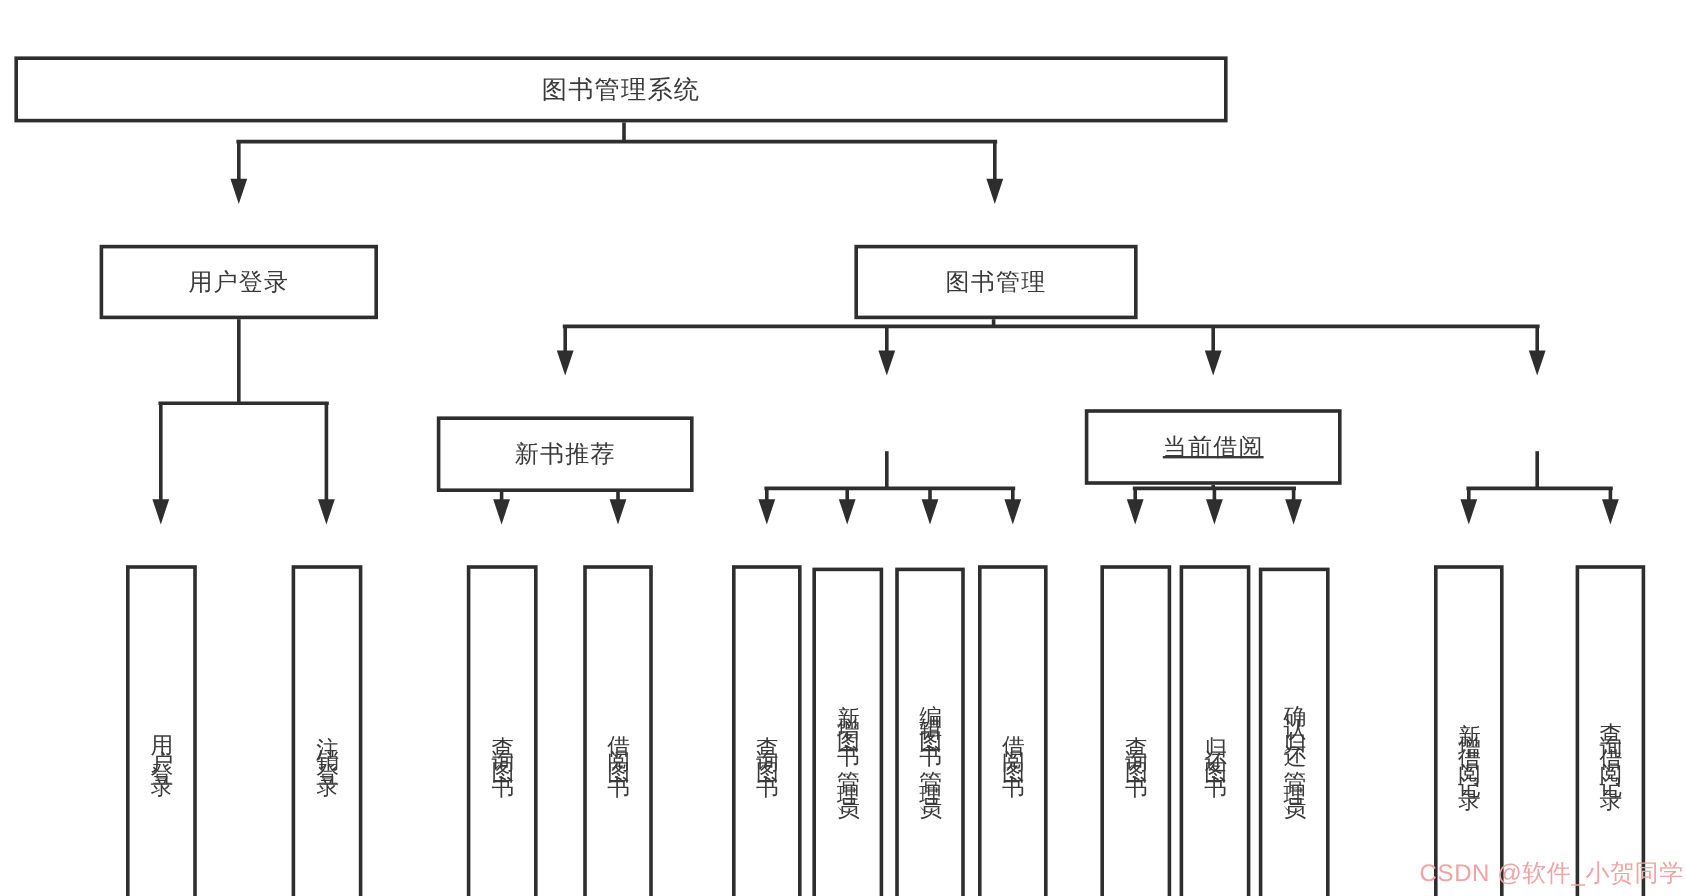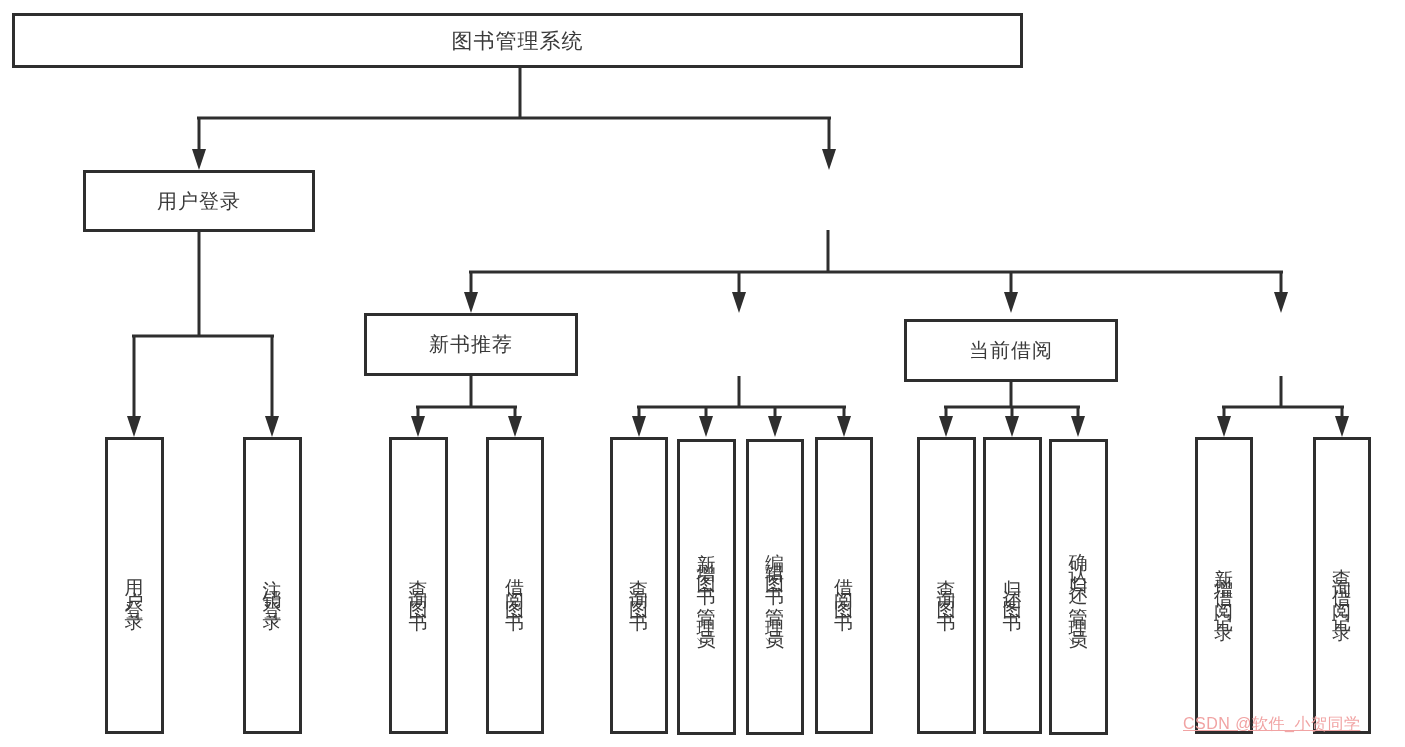--- a/index.html
+++ b/index.html
@@ -25,44 +25,44 @@
   }
   .hbox, .vbox {
     position: absolute;
     box-sizing: border-box;
     border: 3px solid var(--line);
     background: #fff;
     display: flex;
     align-items: center;
     justify-content: center;
     color: var(--text);
+    margin-top: 34px;
   }
   .hbox {
     font-size: 20px;
     letter-spacing: 1px;
     white-space: nowrap;
   }
   .hbox.root { font-size: 21px; }
   .vbox {
     writing-mode: vertical-rl;
     text-orientation: mixed;
     font-size: 19px;
     letter-spacing: 11px;
     line-height: 1;
   }
   .watermark {
     position: absolute;
     left: 1183px;
     top: 714px;
-    font-size: 16px;
+    font-size: 20px;
     letter-spacing: 0.5px;
     color: var(--wm);
     white-space: nowrap;
     z-index: 5;
-    text-decoration: underline;
   }
 </style>
 </head>
 <body>
 
 <div class="canvas">
 
   <svg id="connector-svg" class="connectors" viewBox="0 0 1405 747">
       <line x1="520" y1="68" x2="520" y2="118" stroke="#2e2e2e" stroke-width="3"></line>
       <line x1="199" y1="232" x2="199" y2="336" stroke="#2e2e2e" stroke-width="3"></line>
@@ -118,25 +118,28 @@
       <polygon points="1335,416 1349,416 1342,437" fill="#2e2e2e"></polygon>
     </svg>
 
   <div class="hbox root" style="left:12px; top:13px; width:1011px; height:55px;">
     <span>图书管理系统</span>
   </div>
 
   <div class="hbox" style="left:83px; top:170px; width:232px; height:62px;">
     <span>用户登录</span>
   </div>
+  <div class="hbox" style="left:712px; top:170px; width:236px; height:62px;">
+    <span>图书管理</span>
+  </div>
 
   <div class="hbox" style="left:364px; top:313px; width:214px; height:63px;text-align:center;">
     <span>新书推荐</span>
   </div>
-  <div class="hbox" style="left:904px; top:319px; width:214px; height:63px;">
+  <div class="hbox" style="left:904px; top:307px; width:214px; height:63px;text-decoration:underline;">
     <span>当前借阅</span>
   </div>
 
   <div class="vbox" style="left:105px; top:437px; width:59px; height:297px;">
     <span>用户登录</span>
   </div>
   <div class="vbox" style="left:243px; top:437px; width:59px; height:297px;">
     <span>注销登录</span>
   </div>
 

